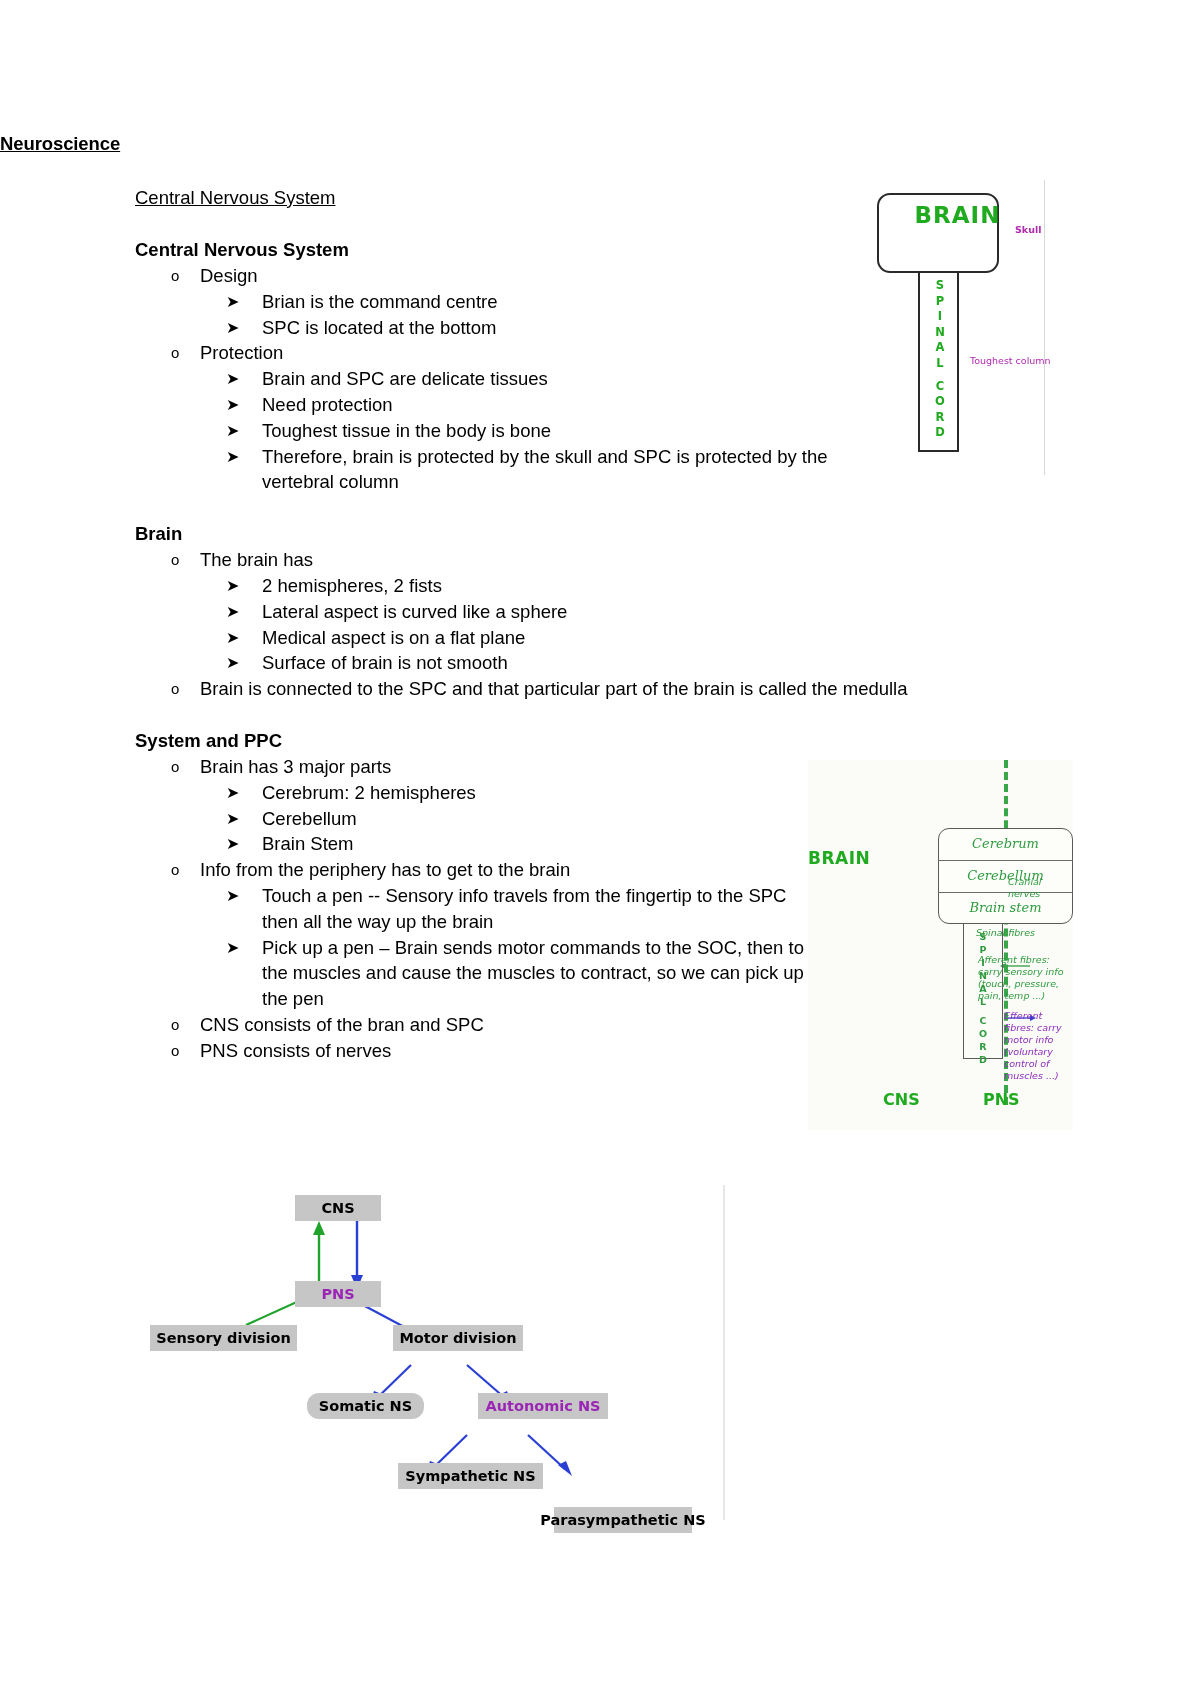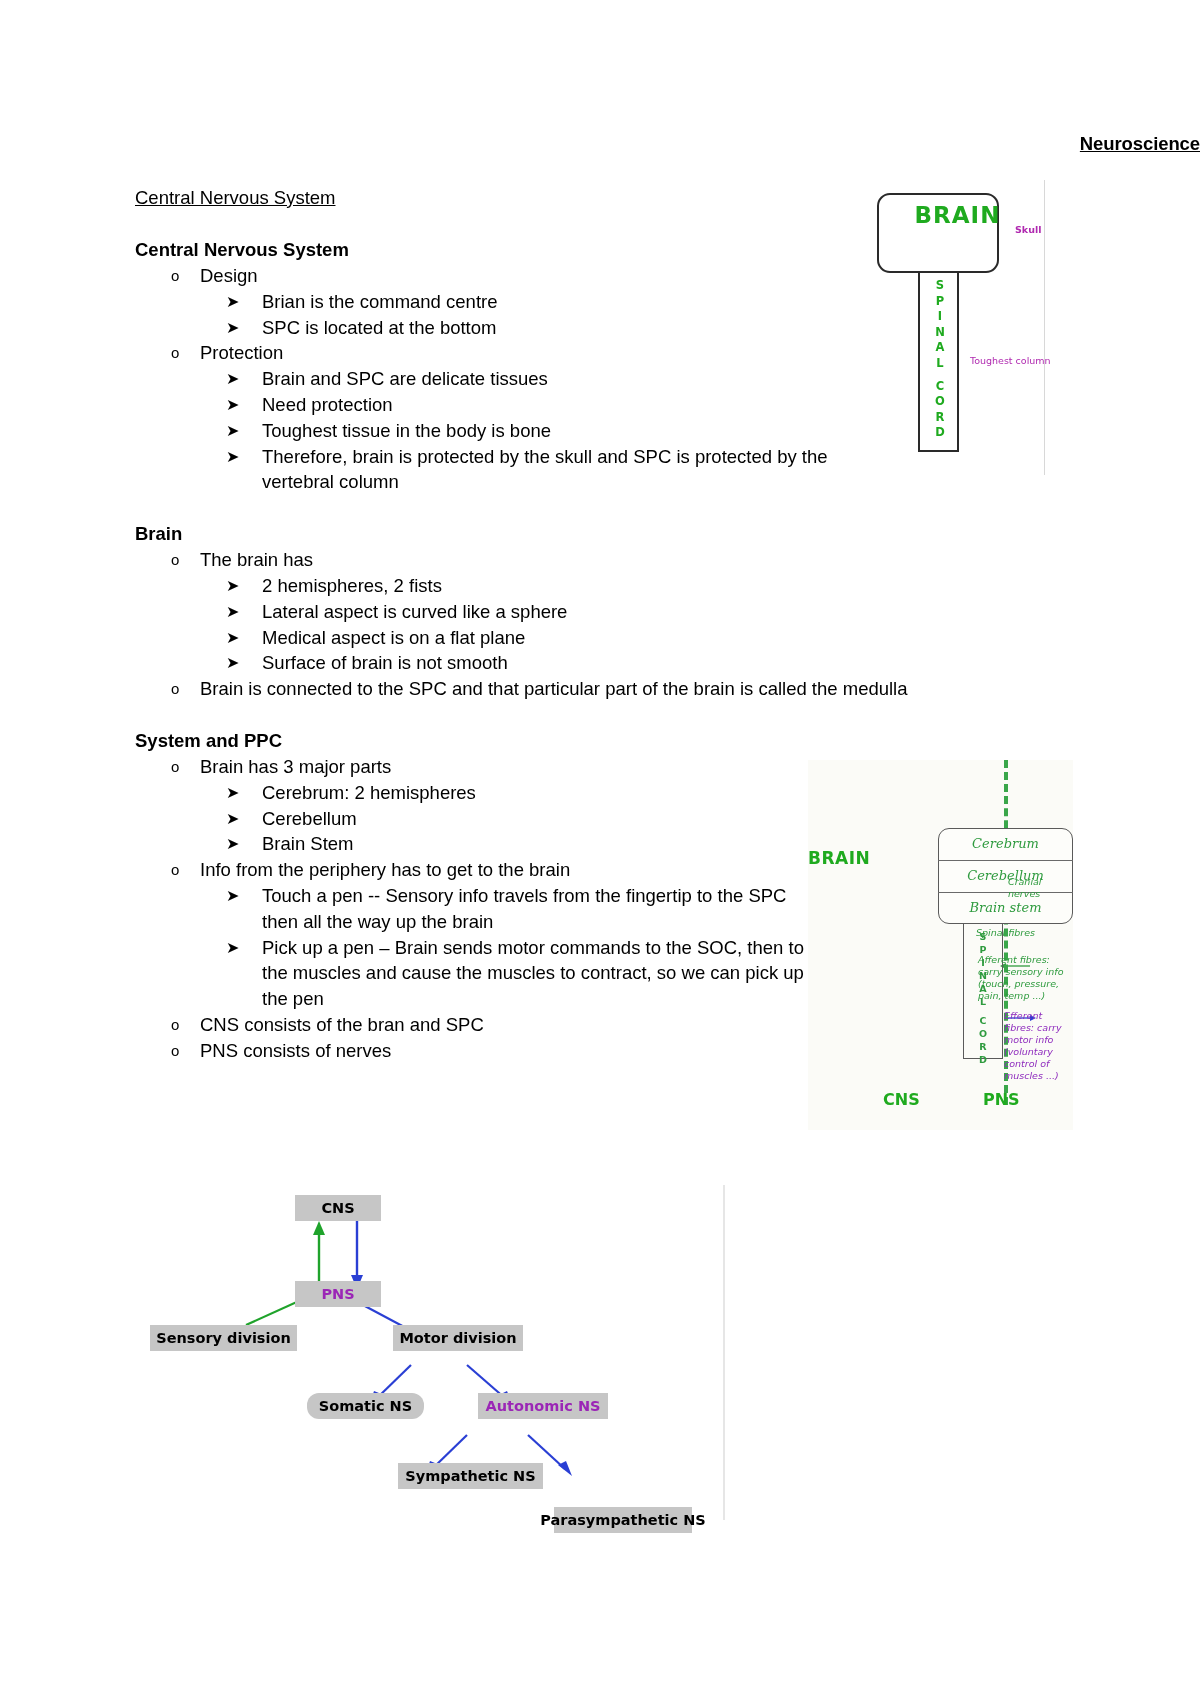--- a/index.html
+++ b/index.html
@@ -18,21 +18,21 @@
     background: #ffffff;
     overflow: hidden;
   }
 
   
   .doc-title {
     position: absolute;
     left: 0;
     top: 133px;
     width: 1200px;
-    text-align: right;
+    text-align: left;
     font-size: 18.5px;
     font-weight: bold;
     letter-spacing: -0.1px;
   }
   .doc-title span.u { text-decoration: underline; }
 
   .body-col {
     position: absolute;
     left: 135px;
     top: 185px;

